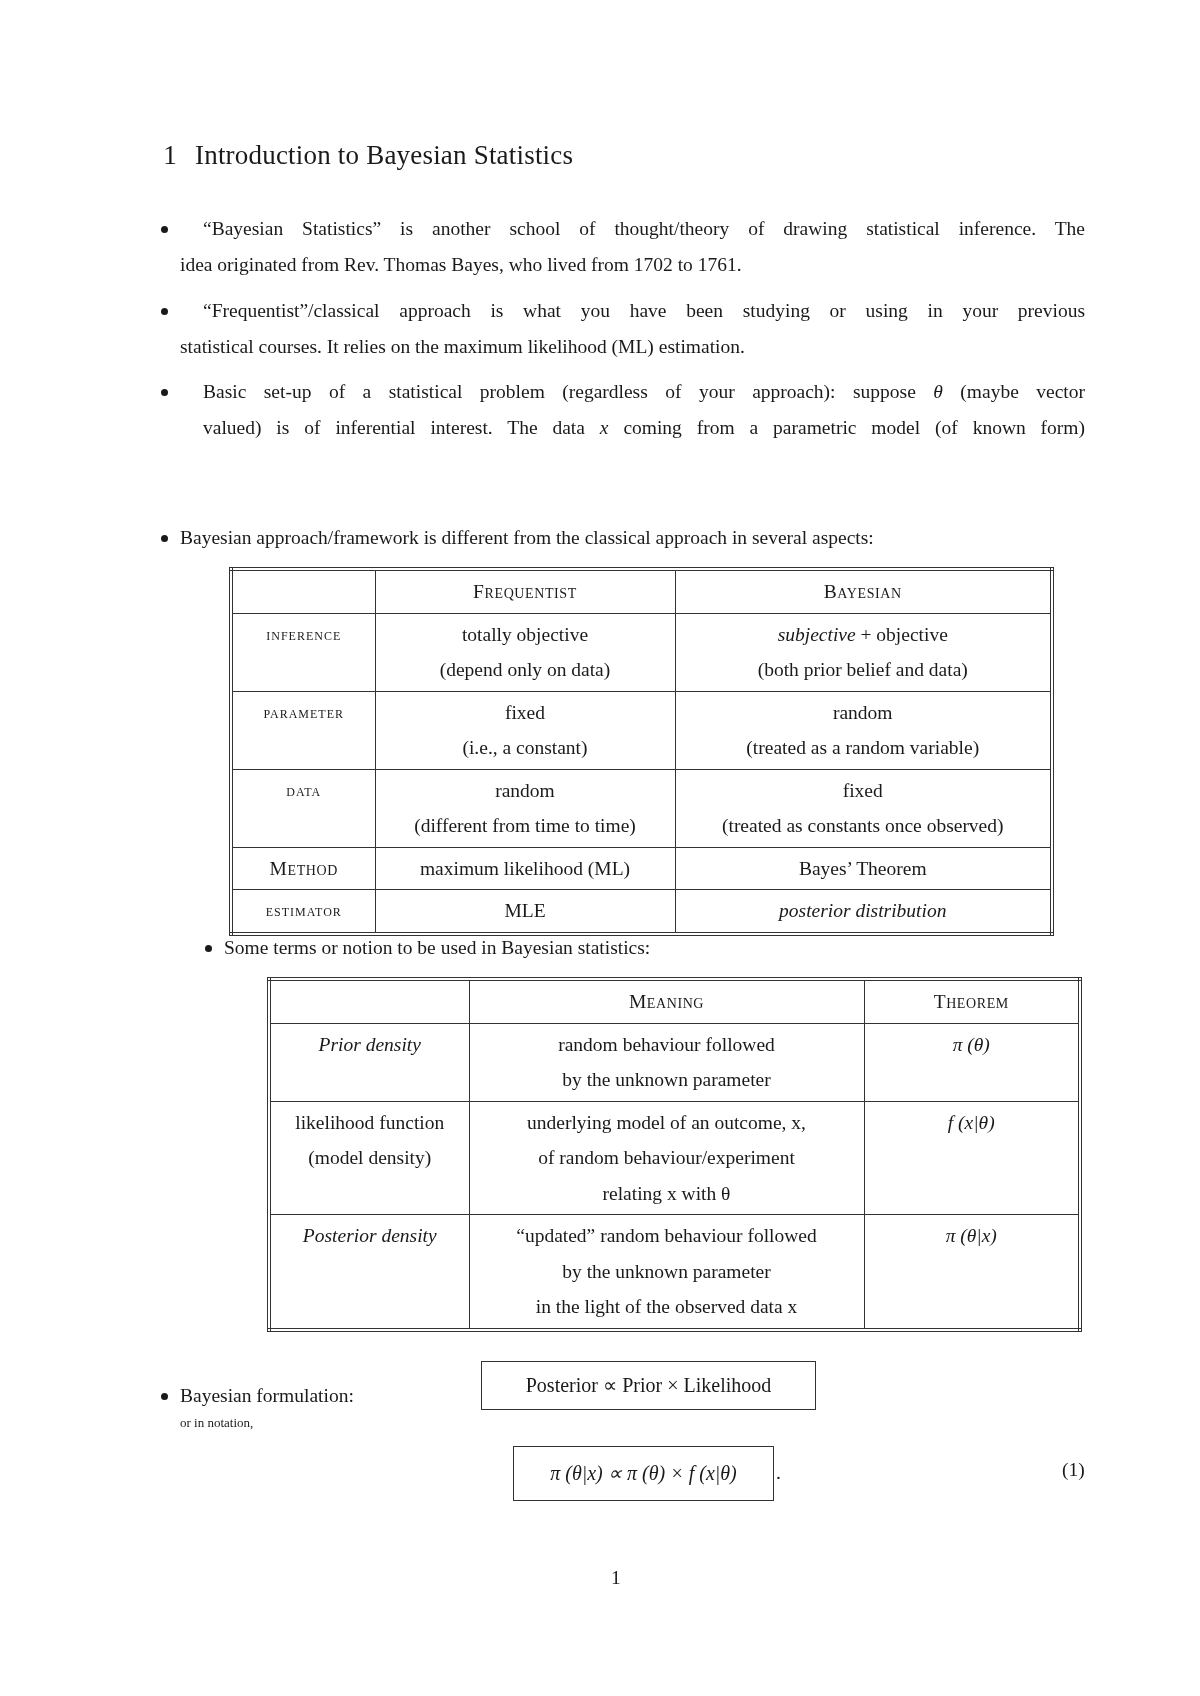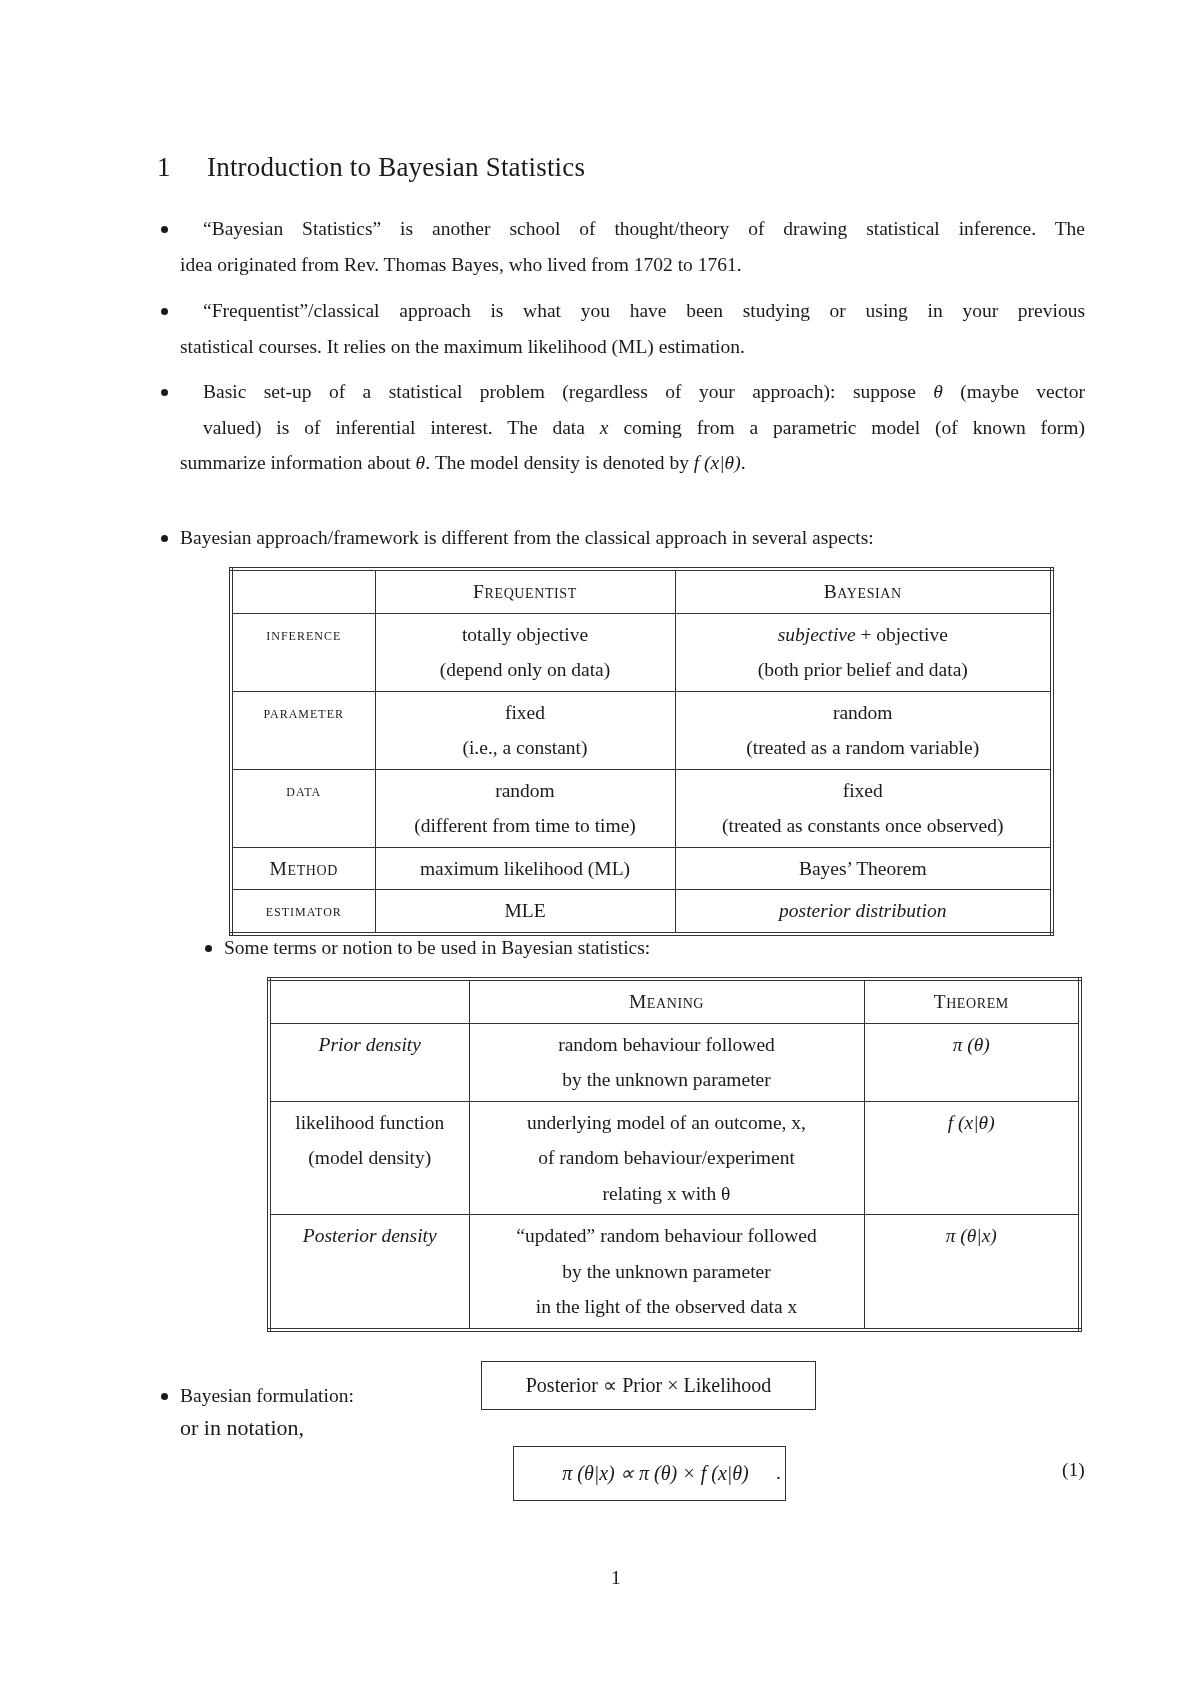--- a/index.html
+++ b/index.html
@@ -46,52 +46,51 @@
 
   .t1 { left: 229px; top: 567px; width: 825px; }
   .t2 { left: 267px; top: 977px; width: 815px; }
 
   .formula-box {
     position: absolute; border: 1.5px solid #333; background: #fff;
     font-family: "Liberation Serif", serif; font-size: 20px;
     text-align: center;
   }
   .fb1 { left: 481px; top: 1361px; width: 333px; height: 47px; line-height: 47px; }
-  .fb2 { left: 513px; top: 1446px; width: 259px; height: 53px; line-height: 53px; padding-left: 12px; }
+  .fb2 { left: 513px; top: 1446px; width: 259px; height: 53px; line-height: 53px; }
   .period { position: absolute; left: 776px; top: 1462px; font-size: 19.5px; font-family: "Liberation Serif", serif; }
   .eqnum { position: absolute; left: 1062px; top: 1459px; font-size: 19.5px; font-family: "Liberation Serif", serif; }
-  .plain { position: absolute; font-family: "Liberation Serif", serif; font-size: 22px; }
+  .plain { position: absolute; font-family: "Liberation Serif", serif; font-size: 13px; }
   .page-number { position: absolute; left: 611px; top: 1567px; font-size: 19.5px; font-family: "Liberation Serif", serif; }
 </style>
 </head>
 <body>
 
 <div class="page">
 
-  <h1 class="section-title" style="margin:12px;">
+  <h1 class="section-title" style="margin:0;text-align:center;">
     <span class="num">1</span><span>Introduction to Bayesian Statistics</span>
   </h1>
 
   <div class="bullet" style="top:211px;">
     <span class="dot"></span>
     <span class="line j">“Bayesian Statistics” is another school of thought/theory of drawing statistical inference. The</span>
     <span class="line">idea originated from Rev. Thomas Bayes, who lived from 1702 to 1761.</span>
   </div>
 
   <div class="bullet" style="top:293px;">
     <span class="dot"></span>
     <span class="line j">“Frequentist”/classical approach is what you have been studying or using in your previous</span>
     <span class="line">statistical courses. It relies on the maximum likelihood (ML) estimation.</span>
   </div>
 
   <div class="bullet" style="top:374px;">
     <span class="dot"></span>
     <span class="line j"><span>Basic set-up of a statistical problem (regardless of your approach): suppose </span><span class="it">θ</span><span> (maybe vector</span></span>
     <span class="line j"><span>valued) is of inferential interest. The data </span><span class="it">x</span><span> coming from a parametric model (of known form)</span></span>
-    <span class="line"><span>summarize information about </span><span class="it">θ</span><span>. The model density is denoted by </span><span class="it">f (x|θ)</span><span>.</span></span>
   </div>
 
   <div class="bullet" style="top:520px;">
     <span class="dot"></span>
     <span class="line">Bayesian approach/framework is different from the classical approach in several aspects:</span>
   </div>
 
   <table class="tex t1">
     <colgroup>
         <col style="width:144px">

